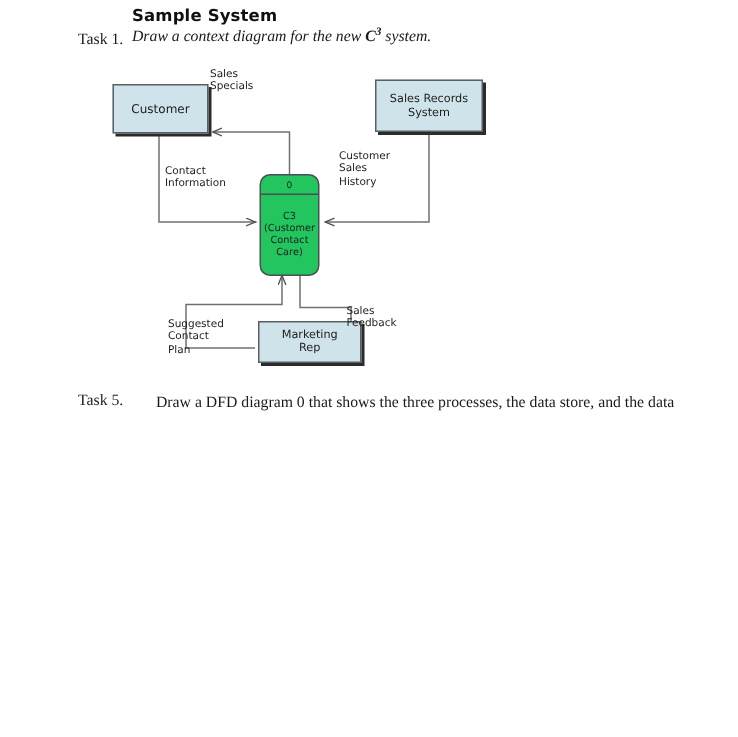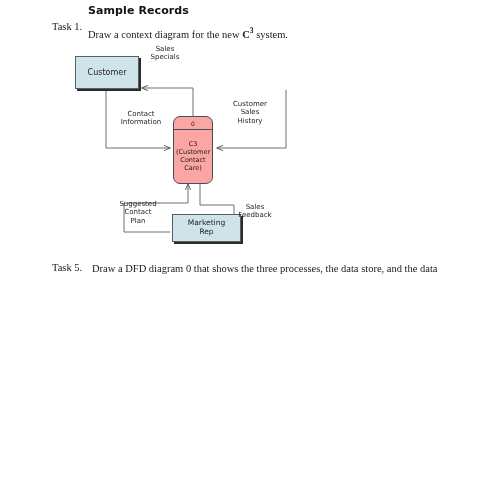--- a/index.html
+++ b/index.html
@@ -68,21 +68,21 @@
     text-align: center;
     font-family: "DejaVu Sans", sans-serif;
     color: #1d1d1d;
     line-height: 1.18;
   }
   .entity .lbl { display: block; width: 100%; }
 
   .process {
     position: absolute;
     box-sizing: border-box;
-    background: #fca5a5;
+    background: #22c55e;
     border: 1px solid #4a4f53;
     border-radius: 7px;
     font-family: "DejaVu Sans", sans-serif;
     color: #1d1d1d;
   }
   .process .pnum {
     box-sizing: border-box;
     width: 100%;
     text-align: center;
     border-bottom: 1px solid #4a4f53;
@@ -100,37 +100,37 @@
     text-align: center;
     line-height: 1.22;
     padding: 1px 2px;
   }
 
   
   .flowlabel {
     position: absolute;
     font-family: "DejaVu Sans", sans-serif;
     color: #1d1d1d;
-    text-align: center;
+    text-align: left;
     line-height: 1.2;
     white-space: pre-line;
   }
 </style>
 </head>
 <body>
 
 <div id="page">
 
-  <div class="heading">Sample Records</div>
+  <div class="heading">Sample System</div>
 
   <div class="task-label" style="left:52px; top:21px;">Task 1.</div>
-  <div class="task-line" style="left:88px; top:24px; width:380px;"><span>Draw a context diagram for the new </span><span class="bold-c">C</span><span class="sup">3</span><span> system.</span></div>
+  <div class="task-line" style="left:88px; top:14px; width:380px;font-style:italic;"><span>Draw a context diagram for the new </span><span class="bold-c">C</span><span class="sup">3</span><span> system.</span></div>
 
   <div class="task-label" style="left:52px; top:262px;">Task 5.</div>
-  <div class="task-line" style="left:92px; top:262px; width:382px;">Draw a DFD diagram 0 that shows the three processes, the data store, and the data</div>
+  <div class="task-line" style="left:104px; top:262px; width:382px;">Draw a DFD diagram 0 that shows the three processes, the data store, and the data</div>
 
   <div class="canvas" id="d1canvas" style="left:0px; top:0px; width:492px; height:256px;">
 
     <svg width="492" height="256">
       <defs>
         <marker id="ah1" markerWidth="7" markerHeight="7" refX="6" refY="3" orient="auto" markerUnits="userSpaceOnUse">
           <path d="M0,0.4 L6.4,3 L0,5.6" fill="none" stroke="#4d5357" stroke-width="0.9"></path>
         </marker>
       </defs>
       <g fill="none" stroke="#6b7175" stroke-width="1" marker-end="url(#ah1)">
@@ -144,20 +144,24 @@
         <path d="M170,232 L124,232 L124,203 L188,203 L188,184"></path>
 
         <path d="M200,182 L200,205 L234,205 L234,232 L226,232"></path>
       </g>
     </svg>
 
     <div class="entity" style="left:75px; top:56px; width:64px; height:33px; font-size:8px;">
       <span class="lbl">Customer</span>
     </div>
 
+    <div class="entity" style="left:250px; top:53px; width:72px; height:35px; font-size:7.5px; white-space:pre-line;">
+      <span class="lbl">Sales Records
+System</span>
+    </div>
 
     <div class="entity" style="left:172px; top:214px; width:69px; height:28px; font-size:7.5px; white-space:pre-line;">
       <span class="lbl">Marketing
 Rep</span>
     </div>
 
     <div class="process" style="left:173px; top:116px; width:40px; height:68px;">
       <div class="pnum" style="height:13px; font-size:6px;">0</div>
       <div class="pbody" style="height:54px; font-size:6.5px; white-space:pre-line;">C3
 (Customer
@@ -165,21 +169,21 @@
 Care)</div>
     </div>
 
     <div class="flowlabel" style="left:140px; top:45px; width:50px; font-size:7px;">Sales
 Specials</div>
     <div class="flowlabel" style="left:110px; top:110px; width:62px; font-size:7px;">Contact
 Information</div>
     <div class="flowlabel" style="left:226px; top:100px; width:48px; font-size:7px;">Customer
 Sales
 History</div>
-    <div class="flowlabel" style="left:112px; top:200px; width:52px; font-size:7px;">Suggested
+    <div class="flowlabel" style="left:112px; top:212px; width:52px; font-size:7px;">Suggested
 Contact
 Plan</div>
     <div class="flowlabel" style="left:231px; top:203px; width:48px; font-size:7px;">Sales
 Feedback</div>
   </div>
 
   <div class="canvas" id="d2canvas" style="left:0px; top:290px; width:492px; height:180px;">
 
     <svg width="492" height="180">
       <defs>

